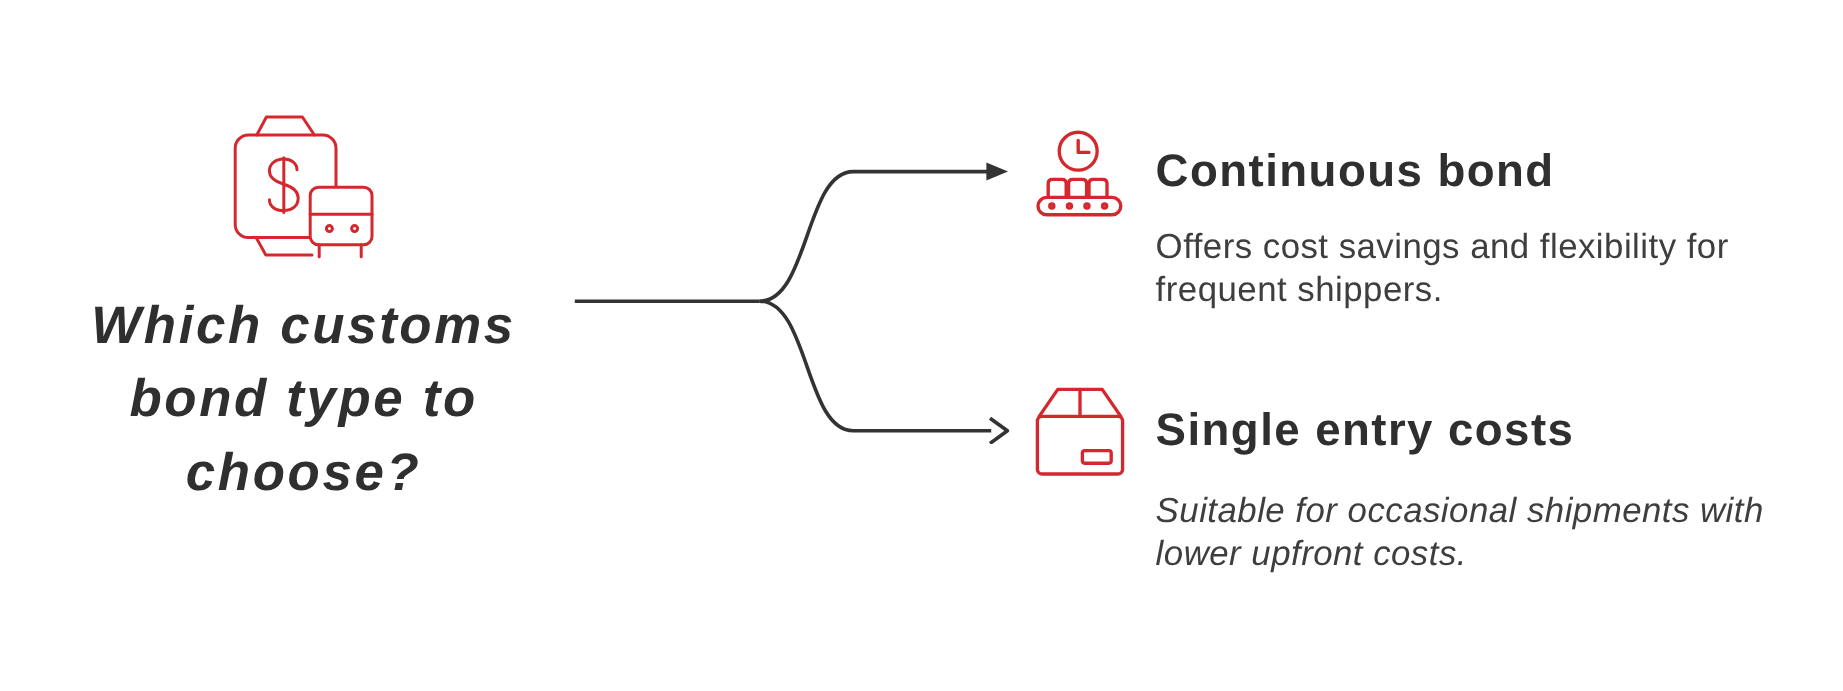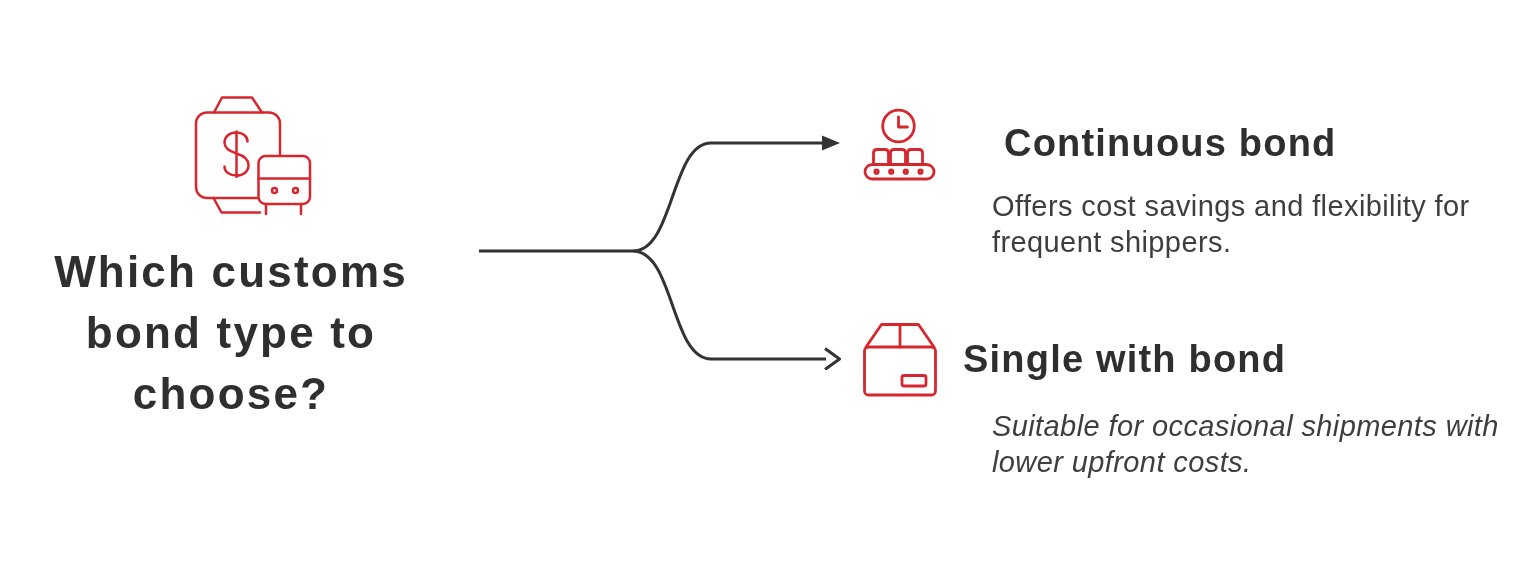--- a/index.html
+++ b/index.html
@@ -12,40 +12,40 @@
   *{margin:0;padding:0;box-sizing:border-box;}
   body{background:var(--background);font-family:"Liberation Sans","DejaVu Sans",sans-serif;}
   .canvas{
     position:relative;
     width:1536px;height:576px;
     background:var(--background);
     overflow:hidden;
   }
   .abs{position:absolute;}
   .question-title{
-    left:21px;top:241px;width:420px;
+    left:43px;top:241px;width:420px;
     text-align:center;
     font-size:44px;font-weight:bold;
     line-height:61px;letter-spacing:2.2px;
     color:var(--ink);
+    font-style:italic;
   }
   .branch-title{
     left:963px;
     font-size:38px;font-weight:bold;
     line-height:44px;letter-spacing:1.2px;
     color:var(--ink);white-space:nowrap;
   }
-  .branch-title.t1{top:121px;margin-left:41px;}
+  .branch-title.t1{top:121px;}
   .branch-title.t2{top:337px;}
   .branch-desc{
     left:963px;width:540px;
     font-size:29px;font-weight:normal;
     line-height:36px;letter-spacing:0.4px;
     color:var(--body_text);
-    margin-left:29px;
   }
   .branch-desc.d1{top:188px;}
   .branch-desc.d2{top:408px;font-style:italic;}
   .stroke-accent{stroke:var(--accent);fill:none;stroke-linecap:round;stroke-linejoin:round;}
   .fill-white{fill:#ffffff;}
   .arrow-line{stroke:var(--arrow);stroke-width:3;fill:none;stroke-linejoin:round;}
   .arrow-solid{fill:var(--arrow);stroke:none;}
 </style>
 </head>
 <body>
@@ -102,17 +102,17 @@
 
   <section>
     <svg class="abs" style="left:858px;top:318px;" width="82" height="82" viewBox="858 318 82 82" aria-hidden="true">
       <g class="stroke-accent" stroke-width="2.8">
         <rect x="864.5" y="347" width="71" height="48" rx="4"></rect>
         <path d="M 866 347 L 881.5 324.5 H 918.5 L 934 347"></path>
         <line x1="900" y1="324.5" x2="900" y2="347"></line>
         <rect x="902" y="375.5" width="24" height="10.5" rx="2"></rect>
       </g>
     </svg>
-    <h2 class="abs branch-title t2">Single with bond</h2>
+    <h2 class="abs branch-title t2">Single entry costs</h2>
     <p class="abs branch-desc d2">Suitable for occasional shipments with lower upfront costs.</p>
   </section>
 
 </div>
 
 </body></html>

